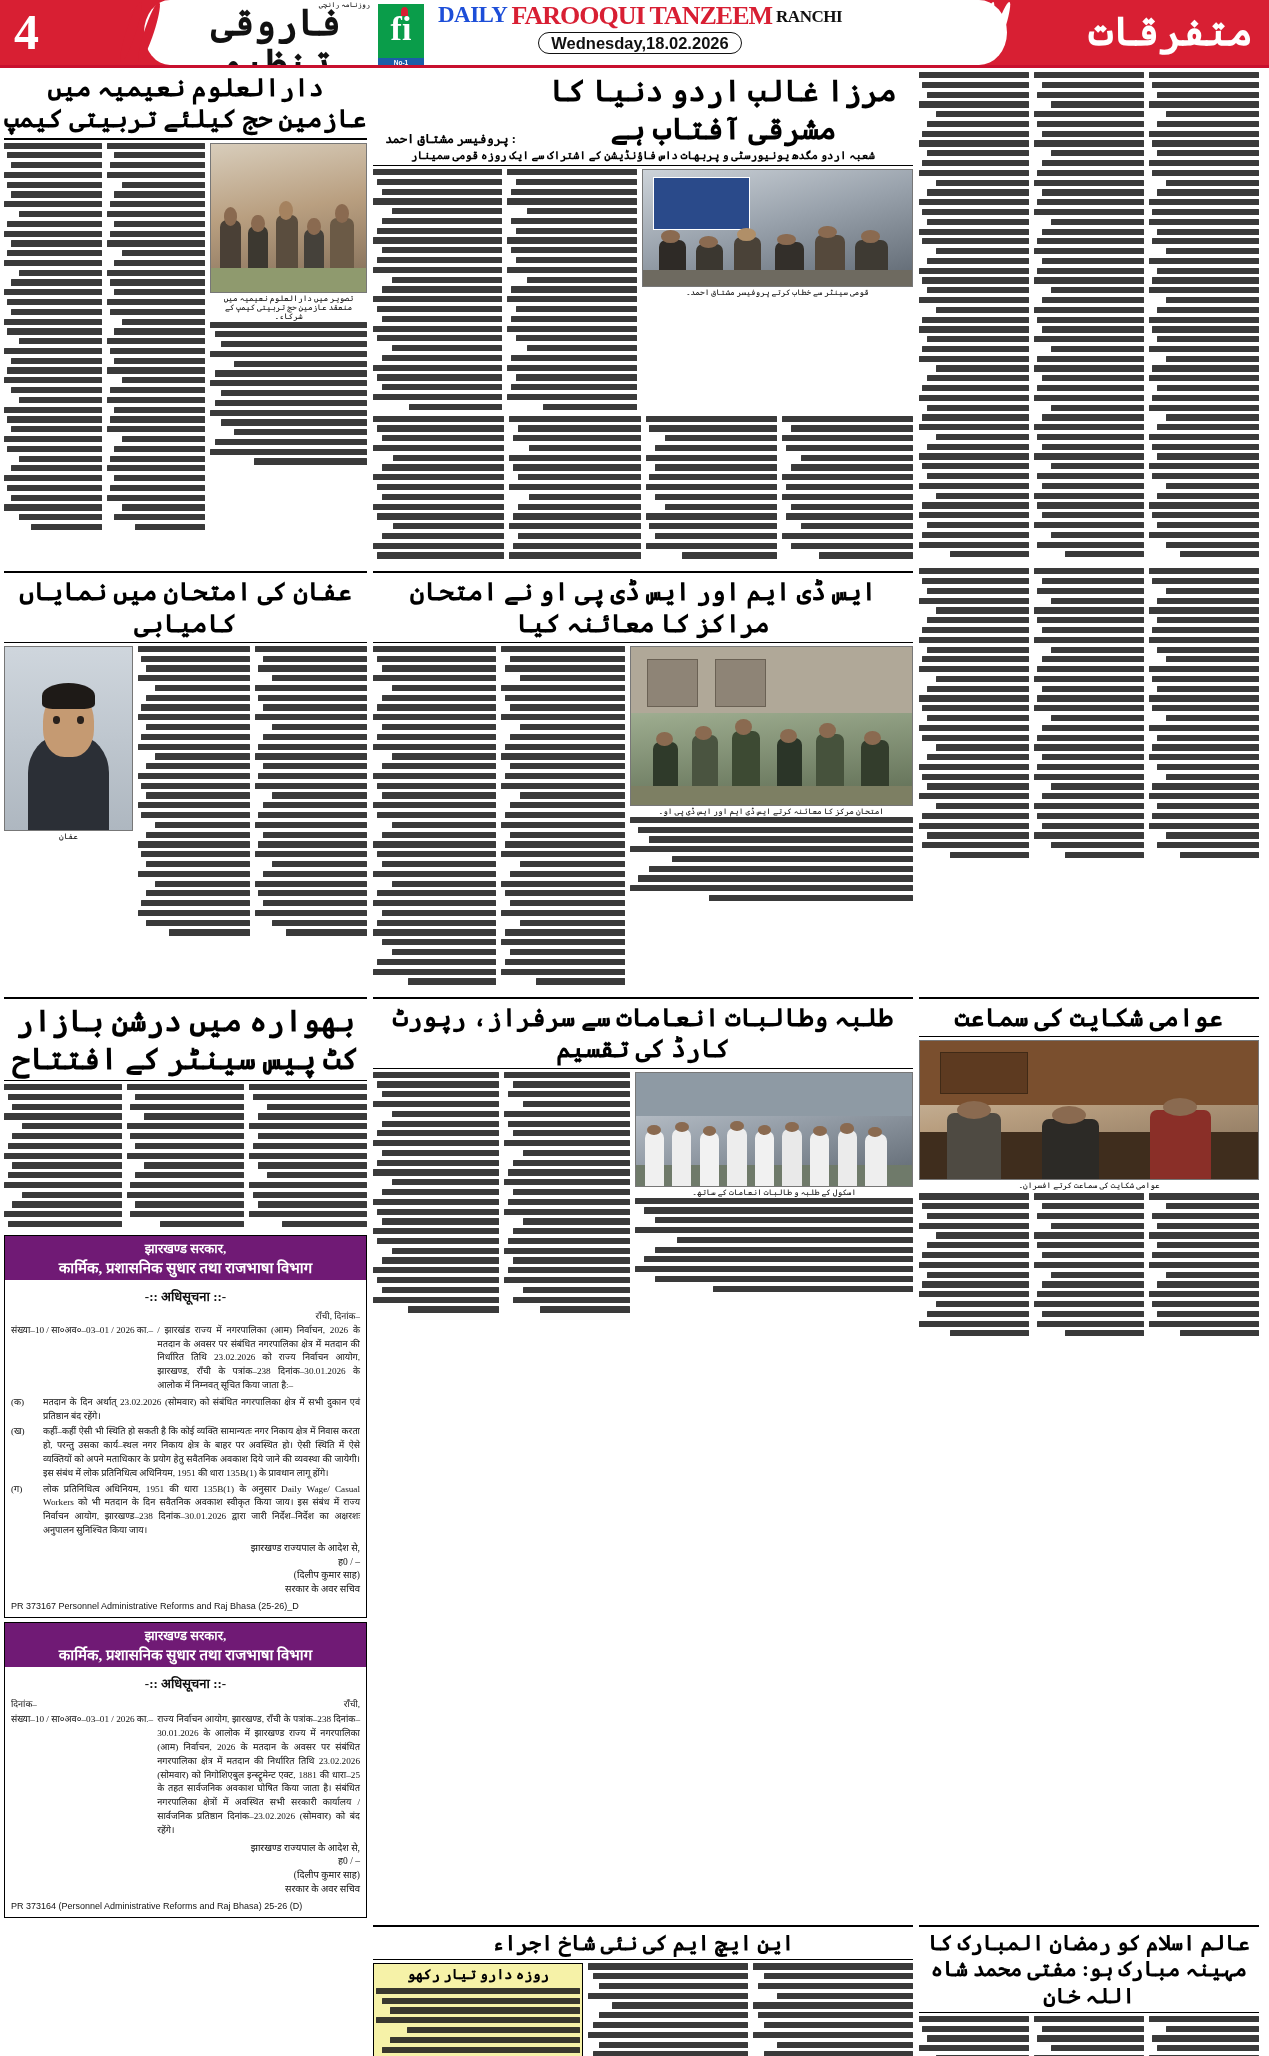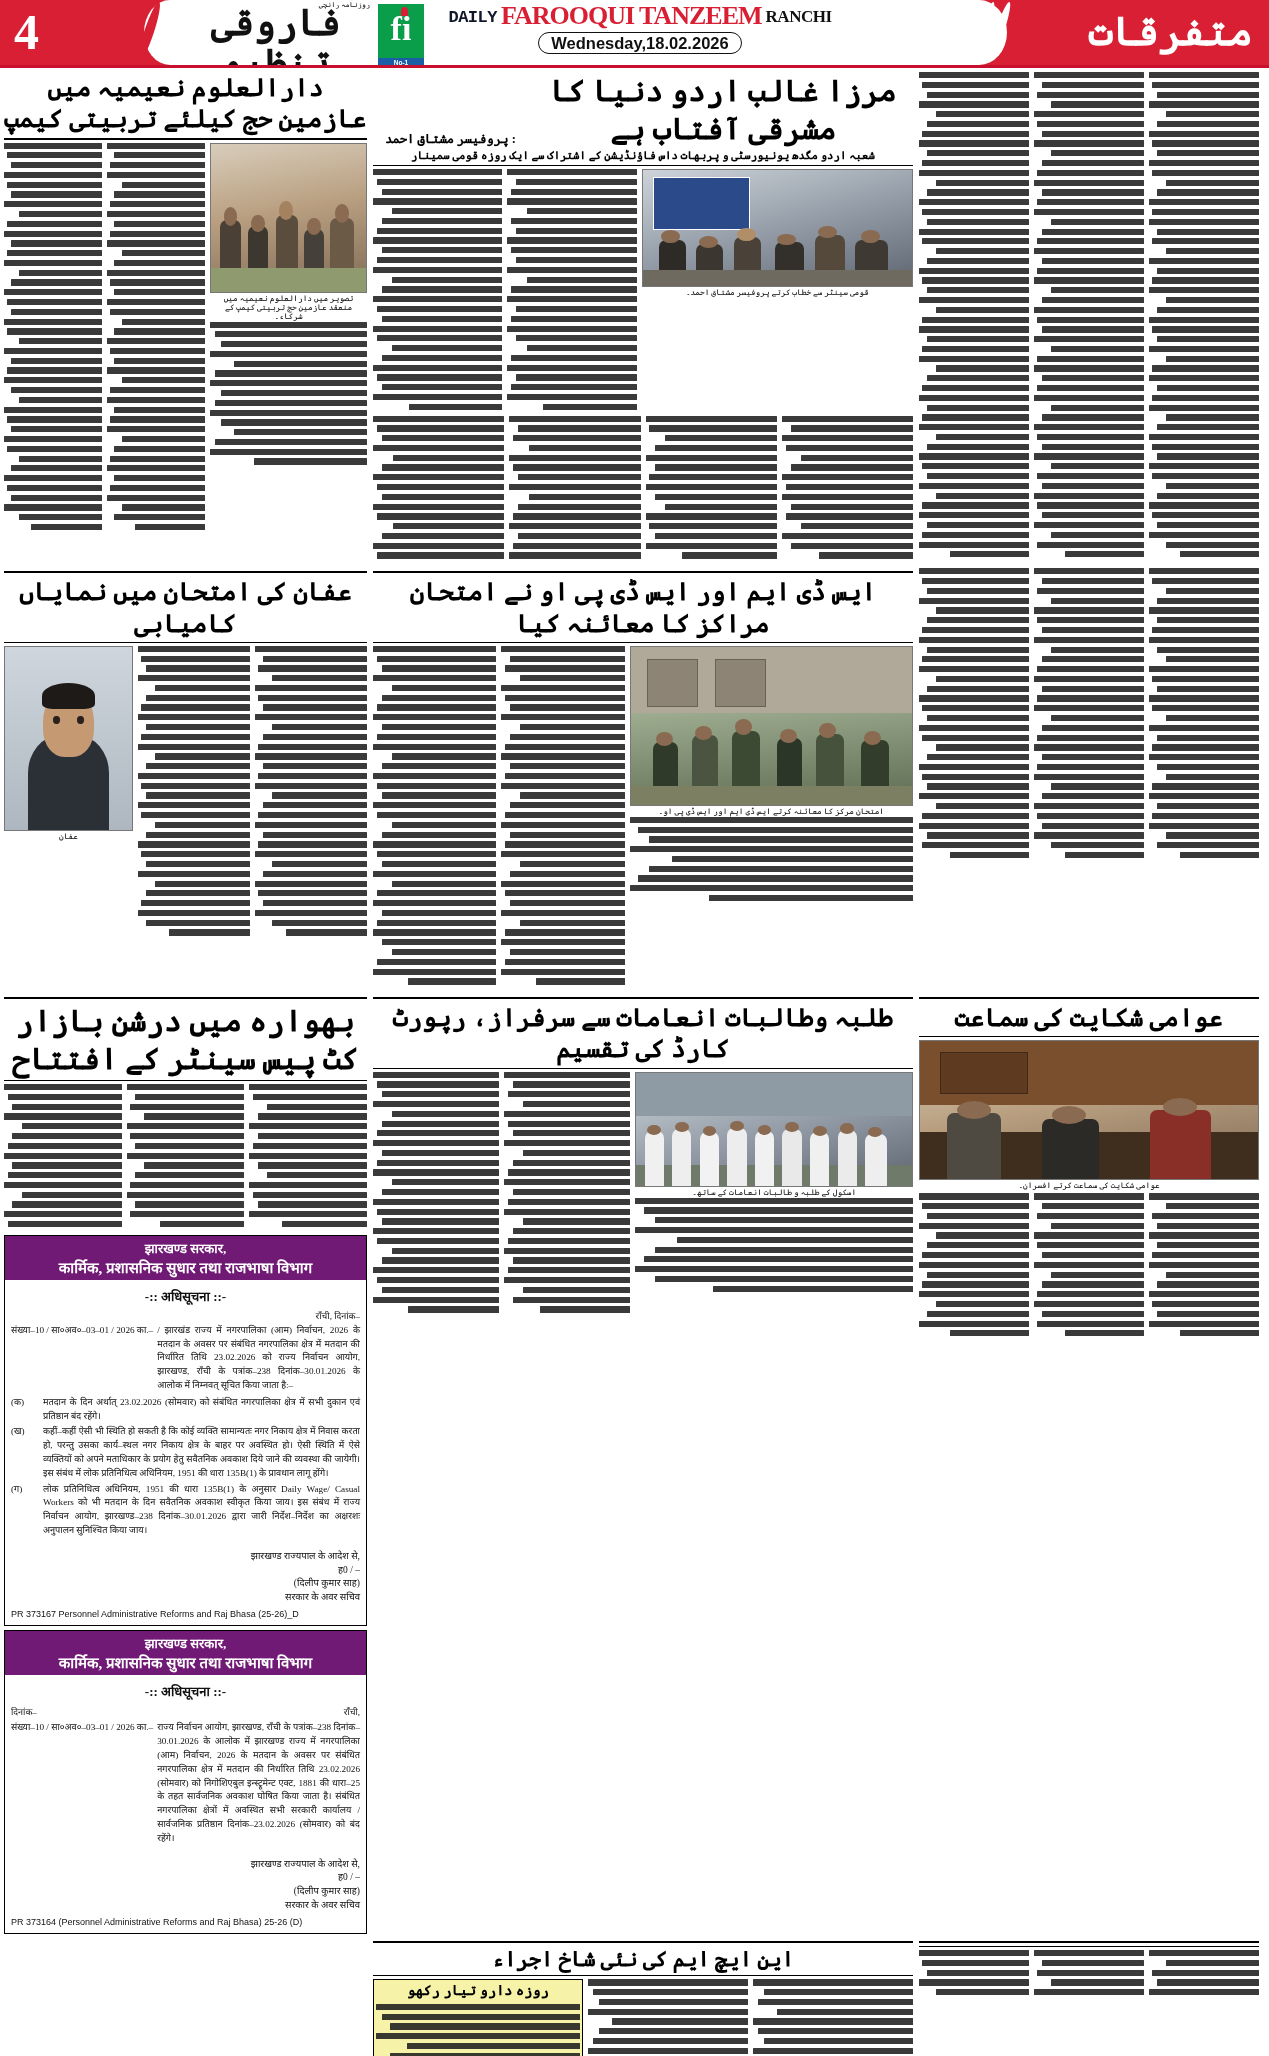--- a/index.html
+++ b/index.html
@@ -42,22 +42,22 @@
     font-weight: bold; text-align: center; line-height: 50px; }
   .mh-fi-dot { position: absolute; left: 23px; top: 3px; width: 7px; height: 9px;
     background: #d81f33; border-radius: 50% 50% 0 0; }
   .mh-fi-badge { position: absolute; left: 378px; top: 58px; width: 46px; height: 10px;
     background: #1b5ea8; color: #fff; font-size: 6.5px; font-weight: bold;
     text-align: center; line-height: 10px; }
 
   .mh-center { position: absolute; left: 430px; top: 1px; width: 420px;
     text-align: center; }
   .mh-title { font-family: "Liberation Serif", serif; white-space: nowrap; }
-  .mh-title .w1 { font-size: 17px; font-weight: bold; color: #0f172a;
-    letter-spacing: -.5px; vertical-align: 2px; font-family: Liberation Mono, monospace; }
+  .mh-title .w1 { font-size: 23px; font-weight: bold; color: #1d4ed8;
+    letter-spacing: -.5px; vertical-align: 2px; }
   .mh-title .w2 { font-size: 26px; font-weight: bold; color: #d81f33;
     letter-spacing: -1px; }
   .mh-title .w3 { font-size: 17px; font-weight: bold; color: #111;
     letter-spacing: -.5px; vertical-align: 2px; }
   .mh-date { display: inline-block; margin-top: 1px; padding: 0 12px;
     border: 1.5px solid #111; border-radius: 12px; font-size: 16.5px;
     font-weight: bold; color: #111; line-height: 20px;
     font-family: "Liberation Sans", sans-serif; }
   .mh-url-wrap { display: flex; align-items: center; justify-content: center;
     gap: 4px; margin-top: 20px; text-decoration: underline; }
@@ -123,21 +123,21 @@
     font-family: "Liberation Serif", serif; padding: 3px 4px; }
   .notice-hd .l1 { font-size: 13px; font-weight: bold; display: block; }
   .notice-hd .l2 { font-size: 15px; font-weight: bold; display: block; }
   .notice-bd { padding: 4px 6px; font-family: "Liberation Serif", serif;
     font-size: 9.2px; color: #111; line-height: 1.5; text-align: justify; }
   .notice-ttl { text-align: center; font-size: 13px; font-weight: bold;
     margin: 3px 0 4px; font-family: "Liberation Serif", serif; }
   .notice-row { display: flex; gap: 6px; }
   .notice-k { flex: 0 0 26px; }
   .sign { text-align: right; font-size: 9.5px; line-height: 1.45;
-    font-family: "Liberation Serif", serif; margin-top: 12px; }
+    font-family: "Liberation Serif", serif; margin-top: 4px; }
   .prno { font-family: Liberation Sans, sans-serif; font-size: 9px; color: #111;
     margin-top: 3px; }
 
   .yellow { background: #f6f2a8; border: 1px solid #000; }
 </style>
 </head>
 <body>
 
 <div class="page">
 
@@ -1278,20 +1278,21 @@
               <i class="s1"></i>
               <i class="s5"></i>
               <i class="s2"></i>
 
           </div>
         </div>
       </div>
 
       <div style="width:340px;">
         <div class="rule2"></div>
+        <div class="hl hl-md">عالم اسلام کو رمضان المبارک کا مہینہ مبارک ہو: مفتی محمد شاہ اللہ خان</div>
         <div class="rule"></div>
         <div style="display:flex; gap:5px;">
           <div style="flex:1 1 0;" class="ur-lines">
             <i class="s1"></i>
               <i class="s3"></i>
               <i class="s2"></i>
               <i class="s1"></i>
               <i class="s5"></i>
 
           </div>

